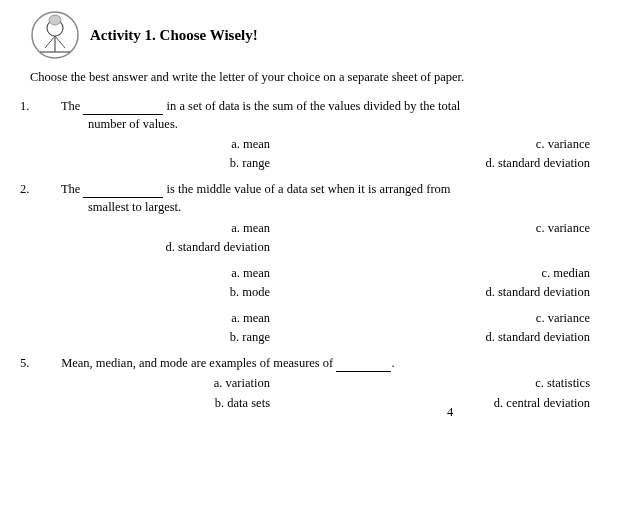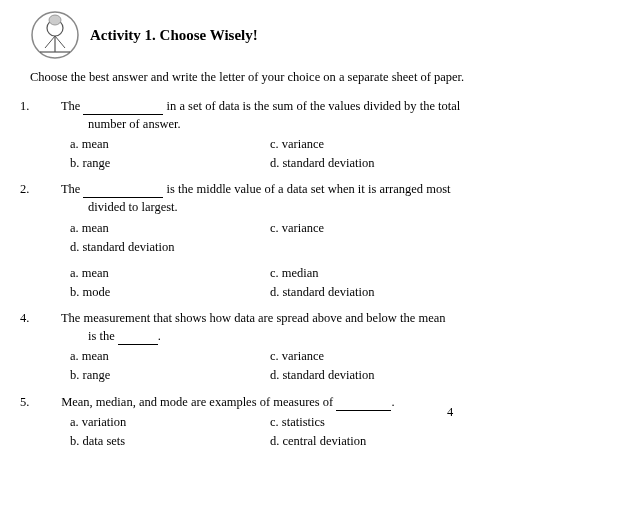--- a/index.html
+++ b/index.html
@@ -58,20 +58,21 @@
     }
     .choices {
       display: grid;
       grid-template-columns: 200px auto;
       margin-left: 40px;
       margin-top: 2px;
       row-gap: 1px;
     }
     .choice {
       font-size: 12.5px;
+      text-align: right;
     }
     .blank {
       display: inline-block;
       border-bottom: 1px solid #000;
       min-width: 80px;
       vertical-align: bottom;
       height: 13px;
     }
     .blank-short {
       display: inline-block;
@@ -143,58 +144,53 @@
   </div>
 
   <div class="instructions">Choose the best answer and write the letter of your choice on a separate sheet of paper.</div>
 
   <div class="questions">
 
     <div class="question-item">
       <div class="question-text">
         <span class="q-number">1.</span>
         <span> The </span><span class="blank"></span><span> in a set of data is the sum of the values divided by the total</span>
-        <div class="indent-wrap">number of answer.</div>
+        <div class="indent-wrap">number of values.</div>
       </div>
       <div class="choices">
         <span class="choice">a. mean</span>
         <span class="choice">c. variance</span>
         <span class="choice">b. range</span>
         <span class="choice">d. standard deviation</span>
       </div>
     </div>
 
     <div class="question-item">
       <div class="question-text">
         <span class="q-number">2.</span>
-        <span> The </span><span class="blank"></span><span> is the middle value of a data set when it is arranged most</span>
-        <div class="indent-wrap">divided to largest.</div>
+        <span> The </span><span class="blank"></span><span> is the middle value of a data set when it is arranged from</span>
+        <div class="indent-wrap">smallest to largest.</div>
       </div>
       <div class="choices">
         <span class="choice">a. mean</span>
         <span class="choice">c. variance</span>
         <span class="choice">d. standard deviation</span>
       </div>
     </div>
 
     <div class="question-item">
       <div class="choices">
         <span class="choice">a. mean</span>
         <span class="choice">c. median</span>
         <span class="choice">b. mode</span>
         <span class="choice">d. standard deviation</span>
       </div>
     </div>
 
     <div class="question-item">
-      <div class="question-text">
-        <span class="q-number">4.</span>
-        <span> The measurement that shows how data are spread above and below the mean</span>
-        <div class="indent-wrap">is the <span class="blank-short"></span>.</div>
-      </div>
       <div class="choices">
         <span class="choice">a. mean</span>
         <span class="choice">c. variance</span>
         <span class="choice">b. range</span>
         <span class="choice">d. standard deviation</span>
       </div>
     </div>
 
     <div class="question-item">
       <div class="question-text">

